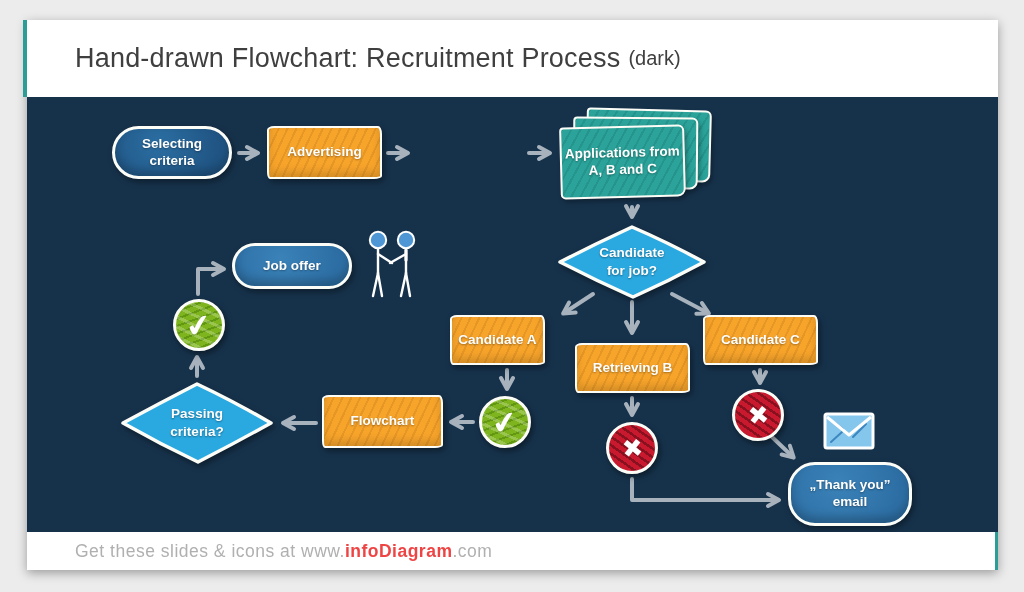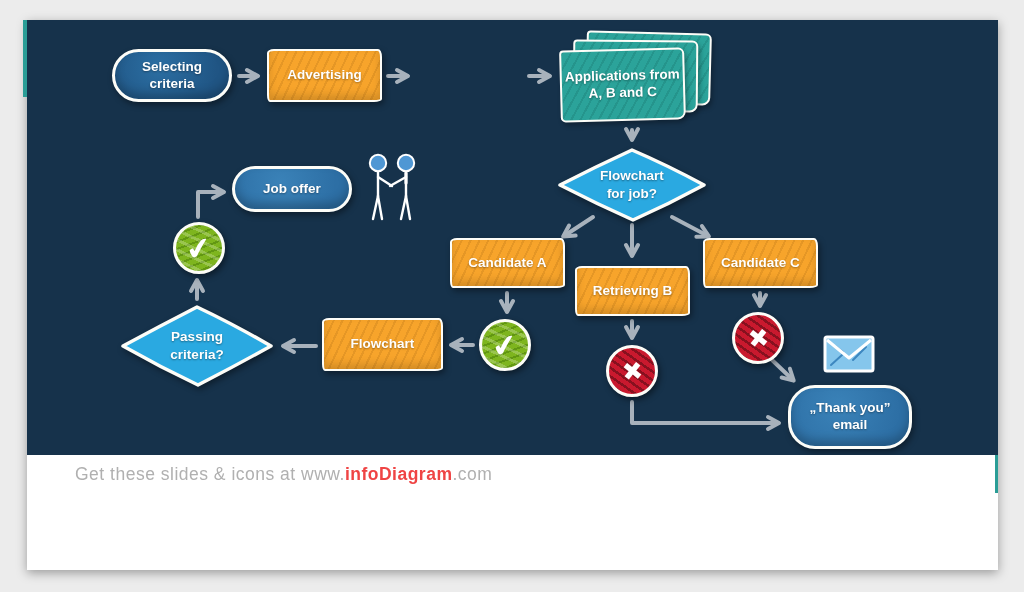--- a/index.html
+++ b/index.html
@@ -66,20 +66,24 @@
   .footer-tick{position:absolute;right:0;top:0;width:3px;height:38px;background:var(--accent);}
 </style>
 </head>
 <body>
 
 <div class="page">
   <div class="slide">
     <div class="accent-bar"></div>
     <div class="accent-arrow"></div>
 
+    <div class="header">
+      <span class="title">Hand-drawn Flowchart: Recruitment Process</span>
+      <span class="title-variant">(dark)</span>
+    </div>
 
     <div class="body">
 
       <svg class="arrows" viewBox="0 0 971 435" preserveAspectRatio="none">
         <defs>
           <marker id="ah" markerUnits="userSpaceOnUse" markerWidth="20" markerHeight="20" refX="13" refY="9" orient="auto">
             <path d="M3,3 L14,9 L3,15" fill="none" stroke="#a8b2bc" stroke-width="4" stroke-linecap="round" stroke-linejoin="round"></path>
           </marker>
         </defs>
         <g fill="none" stroke="#a8b2bc" stroke-width="4" stroke-linecap="round" stroke-linejoin="round">
@@ -117,25 +121,25 @@
         <div class="doc doc-front" style="left:0;top:17px;transform:rotate(-1.5deg);">
           <span>Applications from A, B and C</span>
         </div>
       </div>
 
       <div class="diamond" style="left:530px;top:127px;width:150px;height:76px;">
         <svg width="150" height="76" viewBox="0 0 150 76">
           <path d="M75,3 Q110,18 147,38 Q112,57 76,73 Q40,57 3,38 Q38,20 75,3 Z" fill="#2aa9e1" stroke="#fdfdf8" stroke-width="3.5" stroke-linejoin="round"></path>
         </svg>
         <div class="dlabel">
-          <span style="width:84px;">Flowchart for job?</span>
+          <span style="width:84px;">Candidate for job?</span>
         </div>
       </div>
 
-      <div class="node rect" style="left:423px;top:218px;width:115px;height:50px;">
+      <div class="node rect" style="left:423px;top:218px;width:95px;height:50px;">
         <span>Candidate A</span>
       </div>
       <div class="node rect" style="left:548px;top:246px;width:115px;height:50px;">
         <span>Retrieving B</span>
       </div>
       <div class="node rect" style="left:676px;top:218px;width:115px;height:50px;">
         <span>Candidate C</span>
       </div>
 
       <div class="icon-circle check" style="left:452px;top:299px;">

